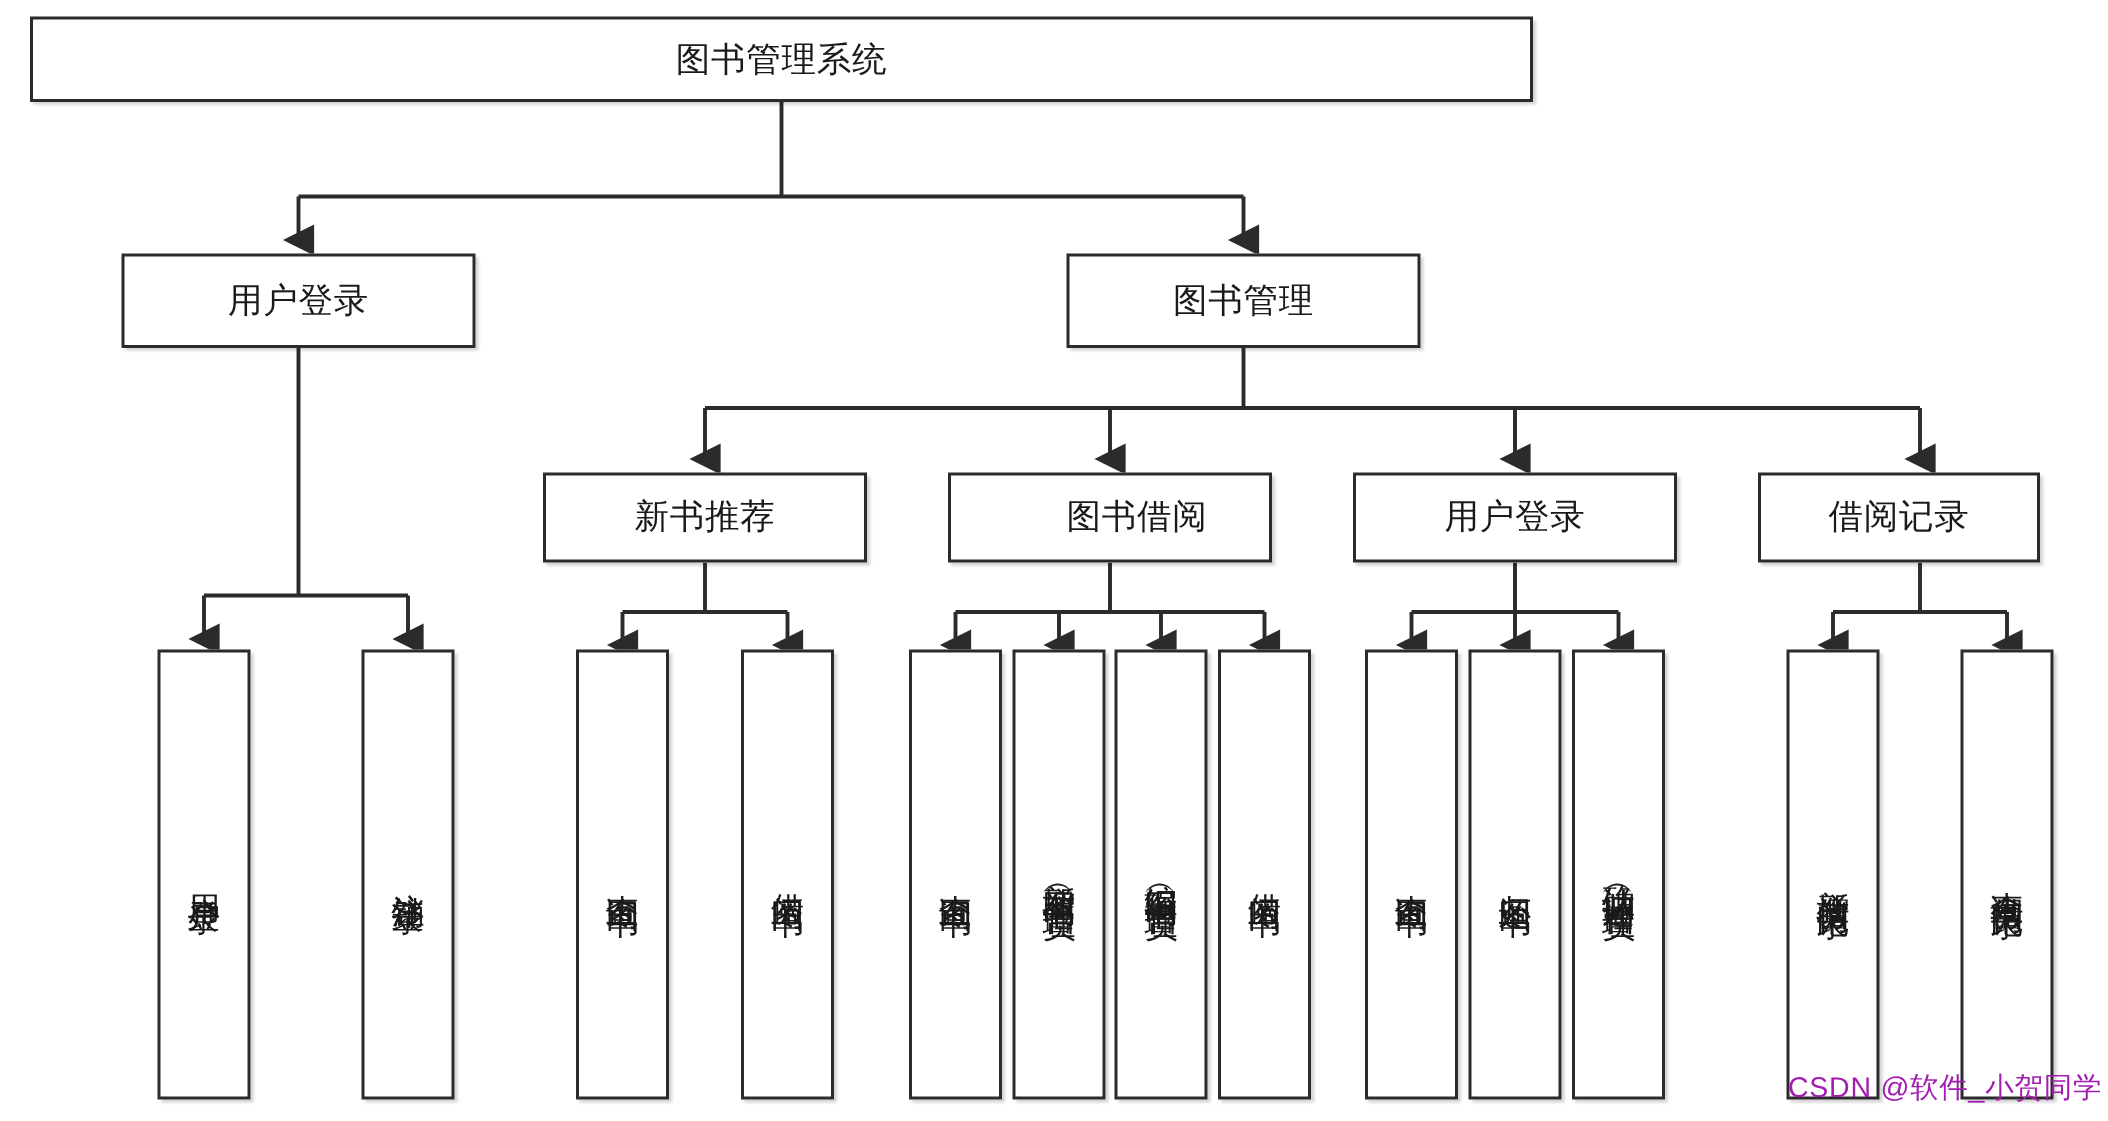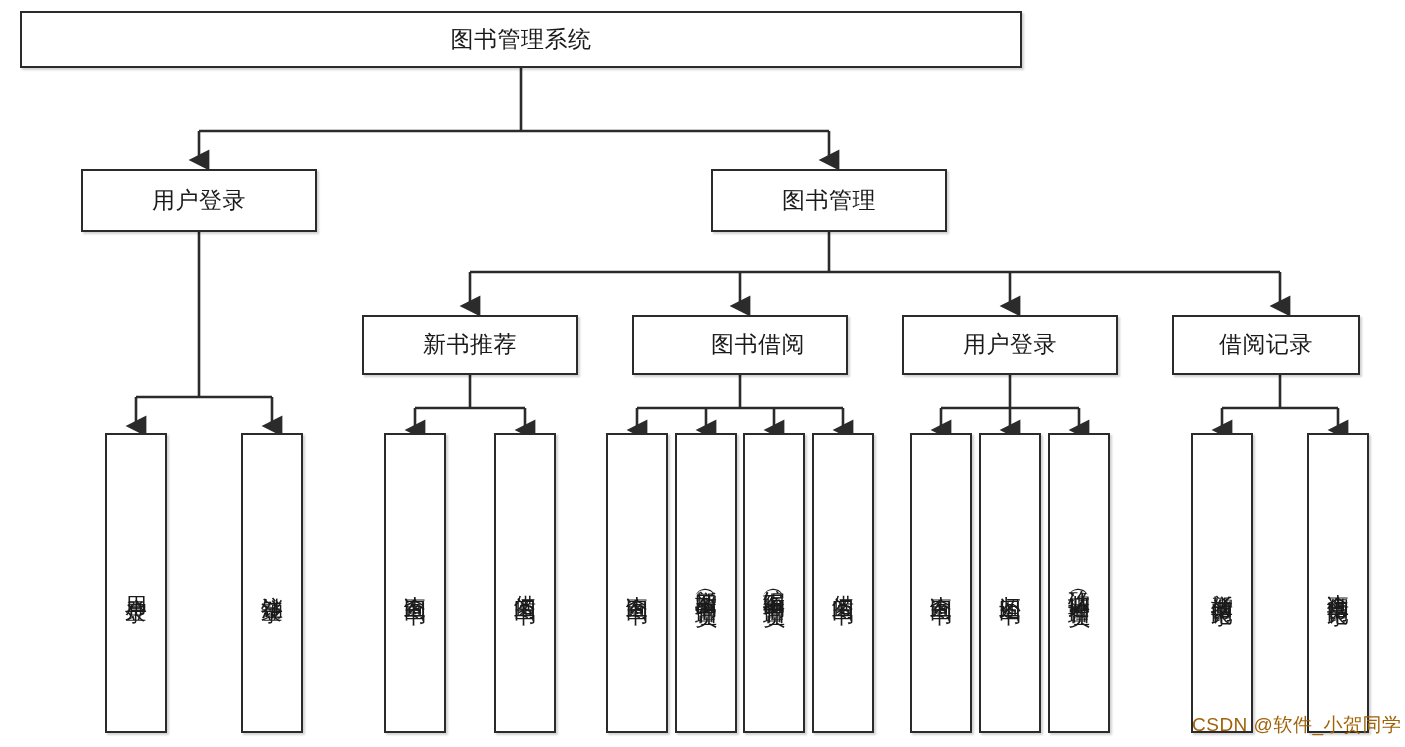--- a/index.html
+++ b/index.html
@@ -54,21 +54,21 @@
     font-size: 22px;
     letter-spacing: 2.5px;
     line-height: 1;
     white-space: nowrap;
   }
   #watermark {
     position: absolute;
     left: 1192px;
     top: 712px;
     font-size: 19px;
-    color: #a16207;
+    color: #a21caf;
     letter-spacing: 0.5px;
     white-space: nowrap;
     pointer-events: none;
   }
 </style>
 </head>
 <body>
 
 <div id="canvas">
 

